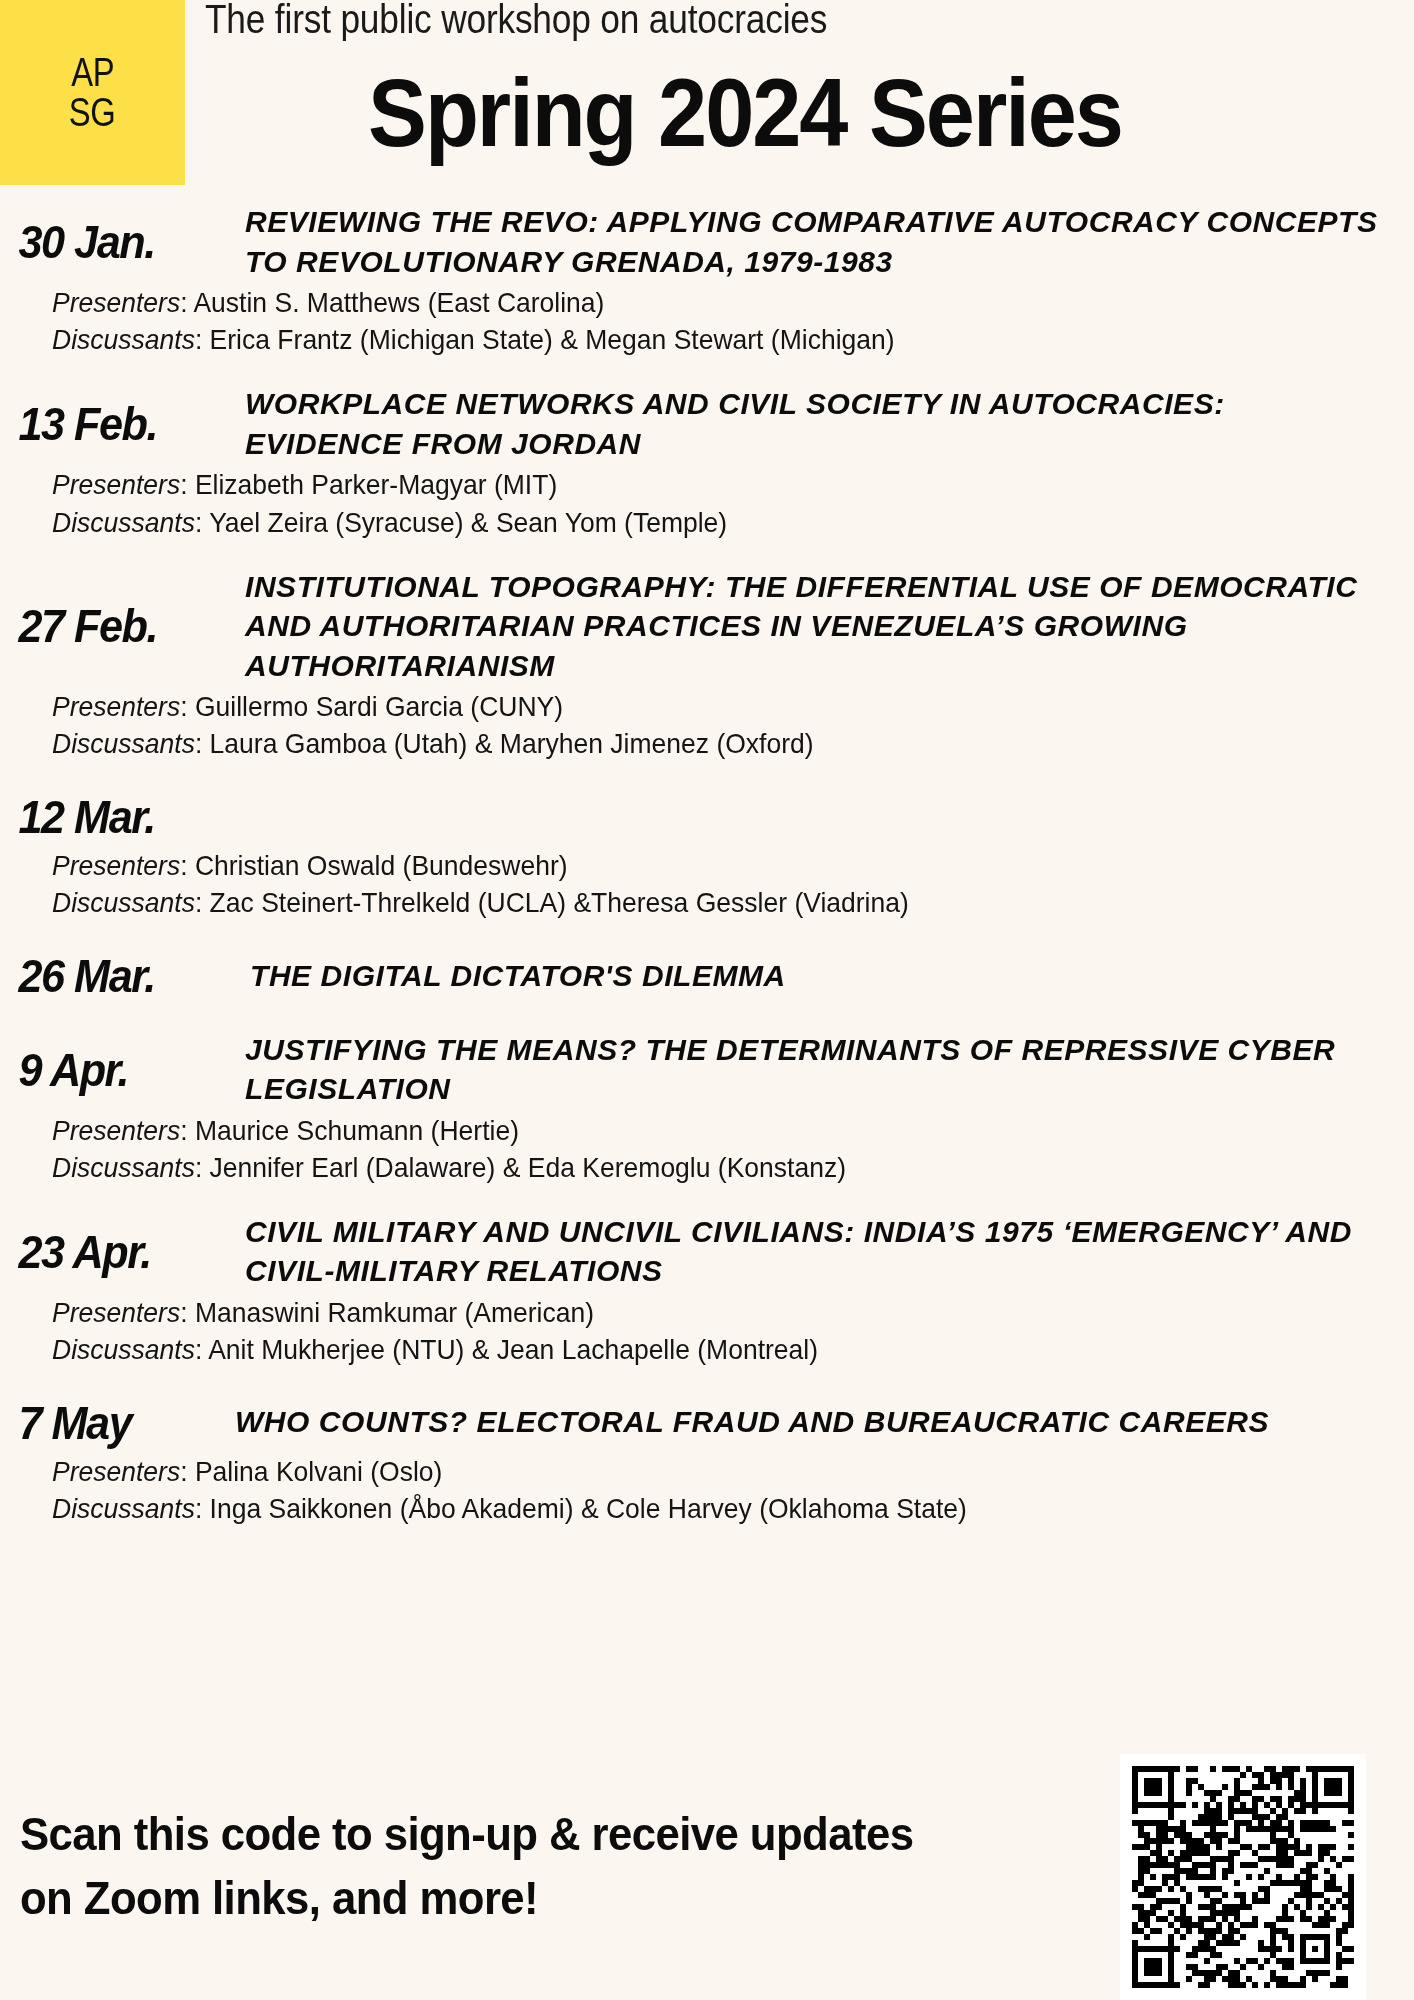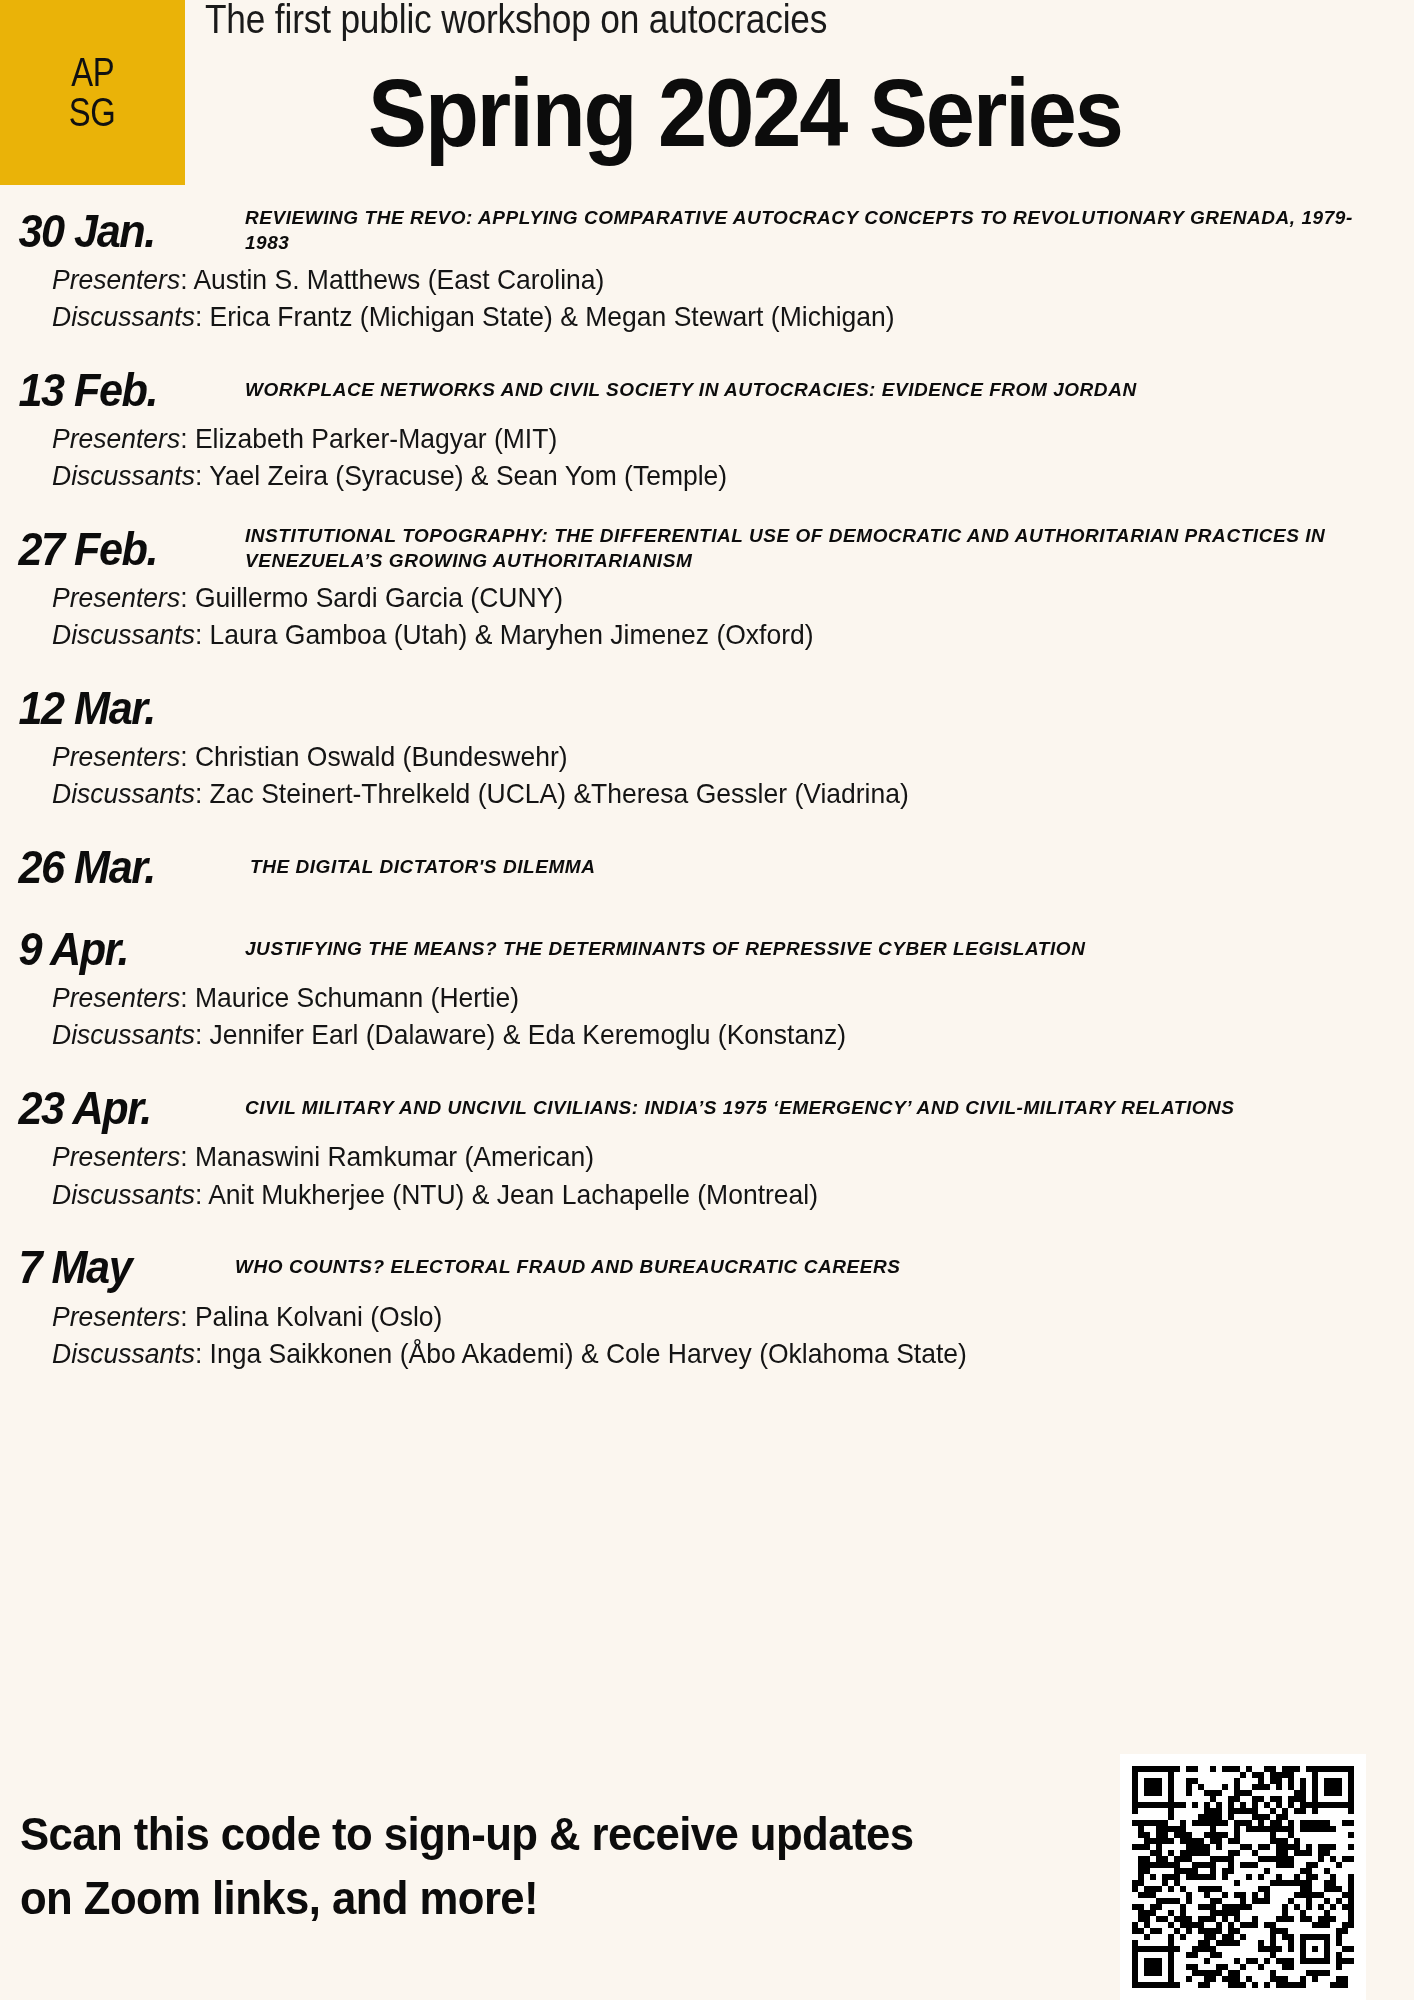--- a/index.html
+++ b/index.html
@@ -19,21 +19,21 @@
   .header {
     position: relative;
     height: 196px;
   }
   .logo-box {
     position: absolute;
     left: 0;
     top: 0;
     width: 185px;
     height: 185px;
-    background: #eab308;
+    background: #fde047;
     display: flex;
     flex-direction: column;
     align-items: center;
     justify-content: center;
   }
   .logo-line {
     font-family: "Liberation Sans", sans-serif;
     font-size: 41px;
     font-weight: 400;
     line-height: 0.96;
@@ -93,21 +93,21 @@
     transform-origin: left center;
     padding-left: 20px;
     box-sizing: border-box;
   }
   .date-slot {
     flex: 0 0 245px;
     display: flex;
     align-items: center;
   }
   .title {
-    font-size: 19px;
+    font-size: 30px;
     font-weight: 700;
     letter-spacing: 0.55px;
     line-height: 1.32;
     color: #0c0c0c;
     text-transform: uppercase;
     flex: 1 1 auto;
     padding-right: 30px;
   }
   .people {
     margin-top: 3px;

